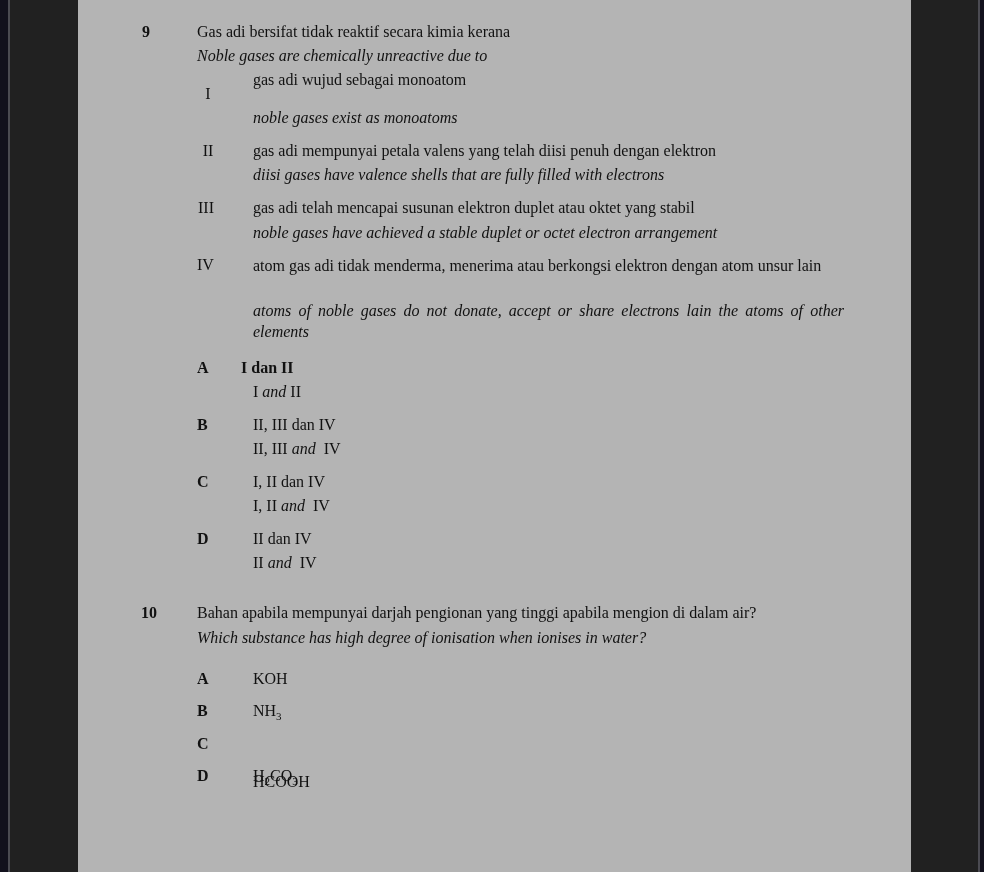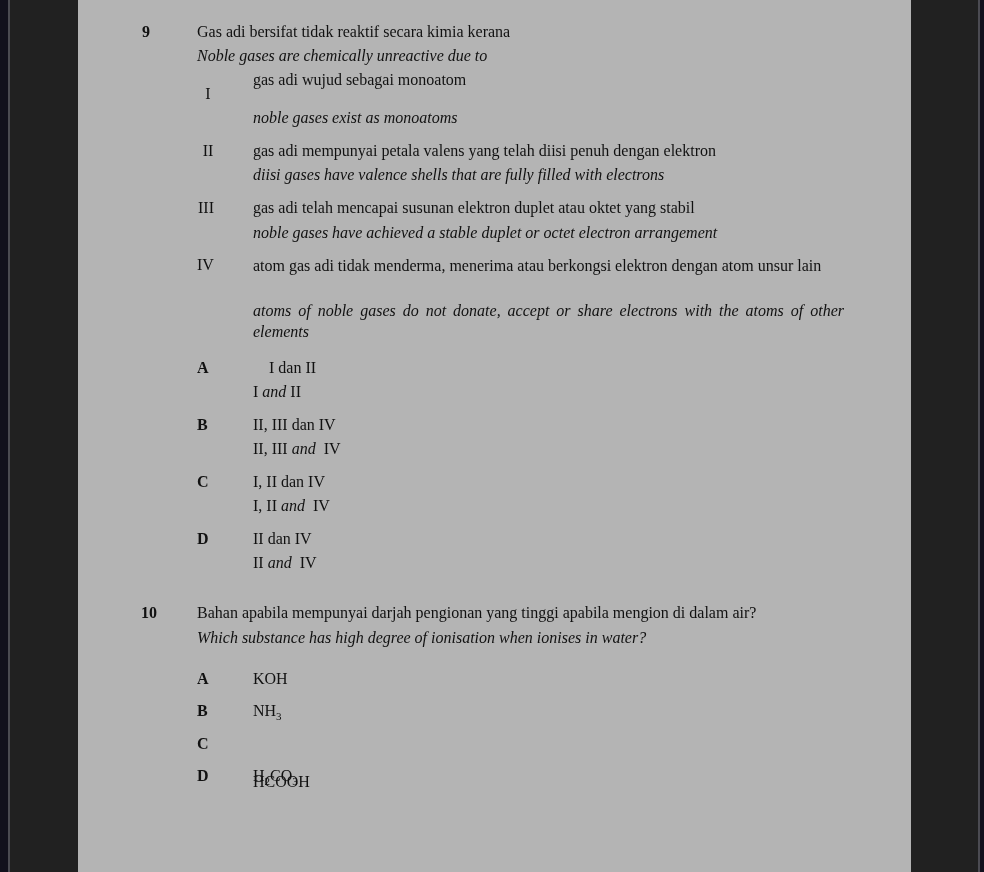--- a/index.html
+++ b/index.html
@@ -72,26 +72,26 @@
 
       <div>
         <div class="abs roman" style="left:118px; top:198px;">III</div>
         <div class="abs" style="left:175px; top:198px;">gas adi telah mencapai susunan elektron duplet atau oktet yang stabil</div>
         <div class="abs it" style="left:175px; top:223px;">noble gases have achieved a stable duplet or octet electron arrangement</div>
       </div>
 
       <div>
         <div class="abs" style="left:119px; top:255px;">IV</div>
         <div class="abs justify" style="left:175px; top:255px;">atom gas adi tidak menderma, menerima atau berkongsi elektron dengan atom unsur lain</div>
-        <div class="abs it justify" style="left:175px; top:300px;">atoms of noble gases do not donate, accept or share electrons with the atoms of other elements</div>
+        <div class="abs it justify" style="left:175px; top:300px;">atoms of noble gases do not donate, accept or share electrons lain the atoms of other elements</div>
       </div>
 
       <div>
         <div class="abs label" style="left:119px; top:358px;">A</div>
-        <div class="abs" style="left:191px; top:358px;">I dan II</div>
+        <div class="abs" style="left:163px; top:358px;font-weight:bold;">I dan II</div>
         <div class="abs" style="left:175px; top:382px; white-space:pre;"><span>I </span><span class="it">and</span><span> II</span></div>
       </div>
 
       <div>
         <div class="abs label" style="left:119px; top:415px;">B</div>
         <div class="abs" style="left:175px; top:415px;">II, III dan IV</div>
         <div class="abs" style="left:175px; top:439px; white-space:pre;"><span>II, III </span><span class="it">and</span><span>  IV</span></div>
       </div>
 
       <div>

